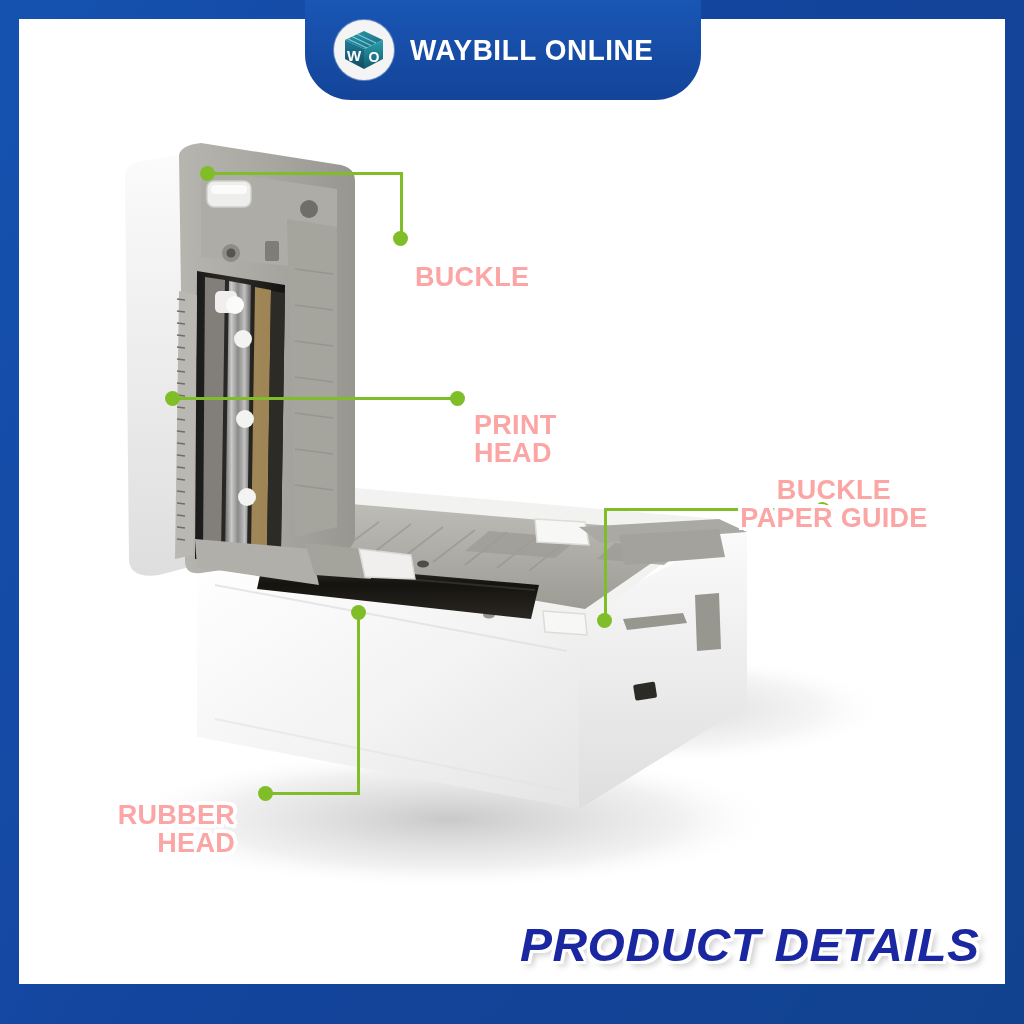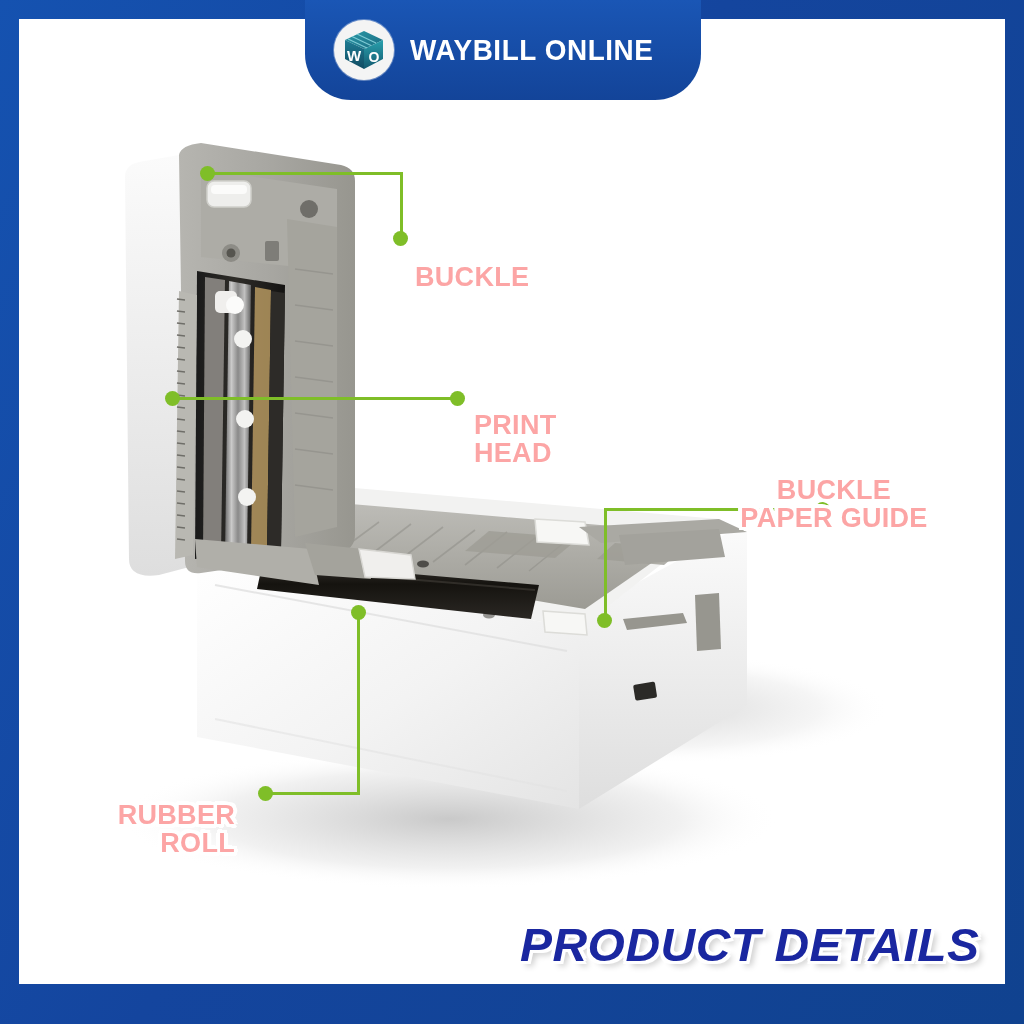--- a/index.html
+++ b/index.html
@@ -323,16 +323,16 @@
   <div class="clabel" style="left:738px; top:437px; text-align:center; width:192px;">BUCKLE
 PAPER GUIDE</div>
 </div>
 
 <div class="callout">
   <div class="cline v" style="left:357px; top:612px; height:182px;"></div>
   <div class="cline h" style="left:265px; top:792px; width:95px;"></div>
   <div class="cdot" style="left:351px; top:605px;"></div>
   <div class="cdot" style="left:258px; top:786px;"></div>
   <div class="clabel" style="left:30px; top:762px; text-align:right; width:205px;">RUBBER
-ROLL</div>
+HEAD</div>
 </div>
 
 <div id="product-details">PRODUCT DETAILS</div>
 
 </body></html>

